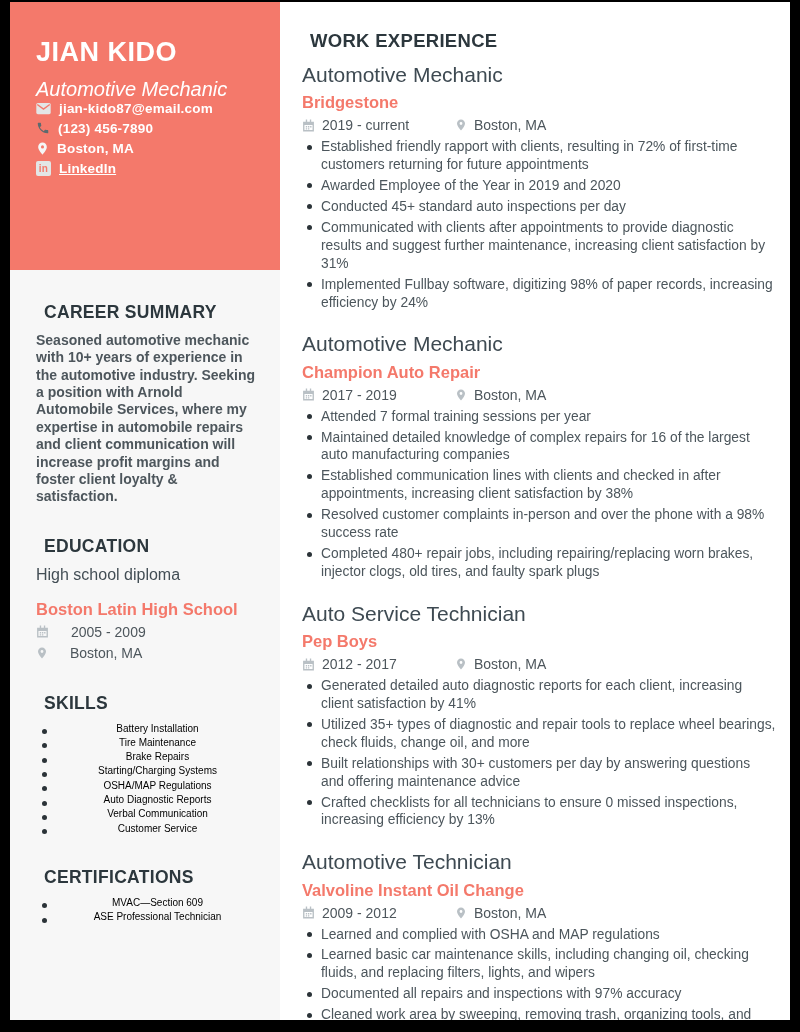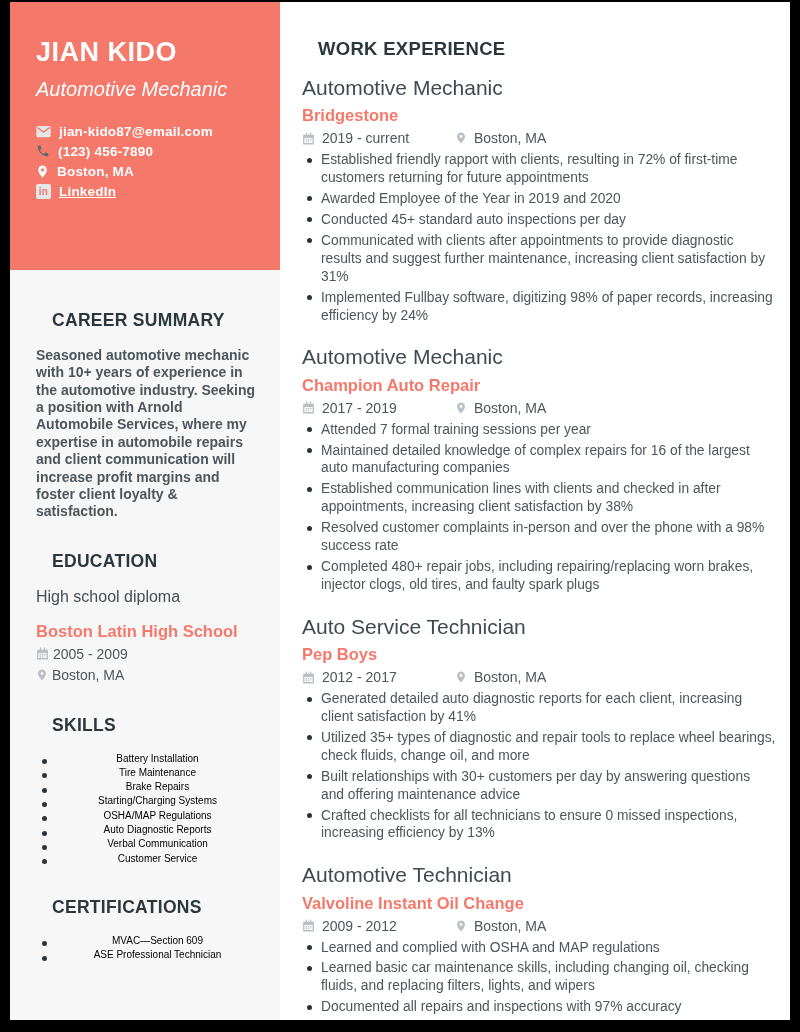--- a/index.html
+++ b/index.html
@@ -21,45 +21,45 @@
   
   .sidebar { width: 270px; flex-shrink: 0; background: #f7f7f7; }
   .hero {
     background: #F4796B;
     height: 268px;
     padding: 36px 24px 20px 26px;
     color: #fff;
   }
   .name { font-size: 27px; font-weight: bold; letter-spacing: 0.5px; line-height: 1.1; }
   .role { font-size: 20px; font-style: italic; font-weight: 400; margin-top: 10px; }
-  .contact { margin-top: 23px; display: flex; flex-direction: column; gap: 5px; }
+  .contact { display: flex; flex-direction: column; gap: 5px; }
   .c-row { display: flex; align-items: center; gap: 8px; font-size: 13.5px; font-weight: 600; letter-spacing: 0.2px; }
   .c-row a, .c-row .linktext { color: #fff; text-decoration: underline; }
   .icon { display: inline-flex; flex-shrink: 0; }
   .icon svg { display: block; }
   .ic-mail  { color: #e3e6e6; }
   .ic-phone { color: #5d6a6e; }
   .ic-pin-w { color: #f5f6f6; }
   .li-badge {
     width: 15px; height: 15px; border-radius: 2px;
     background: #e3e6e6; color: #F4796B;
     font-size: 10px; font-weight: bold;
     display: inline-flex; align-items: center; justify-content: center;
   }
   .li-badge::before { content: "in"; }
   .side-body { padding: 24px 22px 0 26px; color: #4d565c; }
   .sec {
-    margin: 16px; font-size: 17.5px; font-weight: bold;
+    margin: 8px; font-size: 17.5px; font-weight: bold;
     color: #2c373d; letter-spacing: 0.3px;
   }
   .summary-text { margin: 9px 0 13px; font-size: 14px; line-height: 1.24; color: #4d565c; font-weight: bold; }
   .edu-block { margin-top: 30px; }
   .degree { font-size: 16px; color: #434e55; margin-top: 9px; }
   .school { font-size: 16.5px; font-weight: bold; color: #F4796B; margin-top: 16px; }
-  .meta-row { display: flex; align-items: center; gap: 4px; font-size: 14px; color: #4d565c; margin-top: 5px; }
+  .meta-row { display: flex; align-items: center; gap: 22px; font-size: 14px; color: #4d565c; margin-top: 5px; }
   .ic-gray { color: #b9c0c5; }
   .skills-block { margin-top: 32px; }
   .cert-block { margin-top: 31px; }
   ul.blist { list-style: none; margin: 8px 0 0; padding: 0; }
   ul.blist li {
     position: relative; padding-left: 21px;
     font-size: 10px; line-height: 1.43; color: #000000; text-align: center;
   }
   ul.blist li::before {
     content: ""; position: absolute; left: 6px; top: 7.5px;

